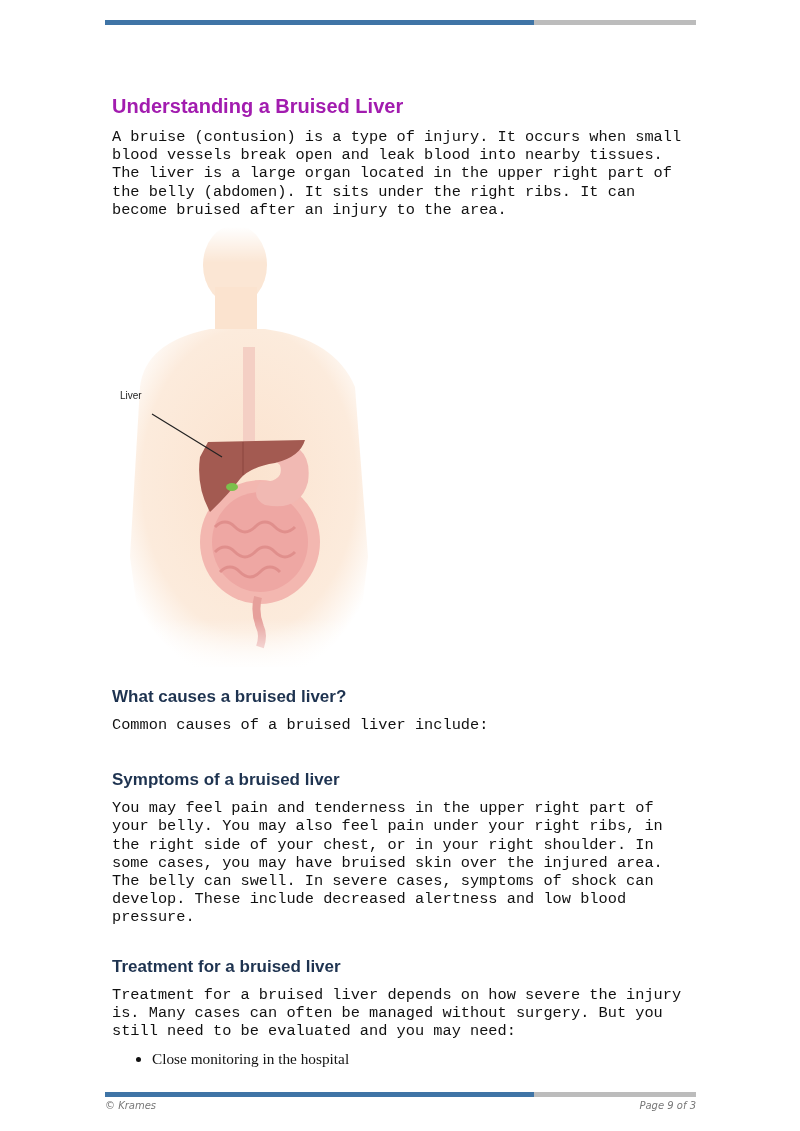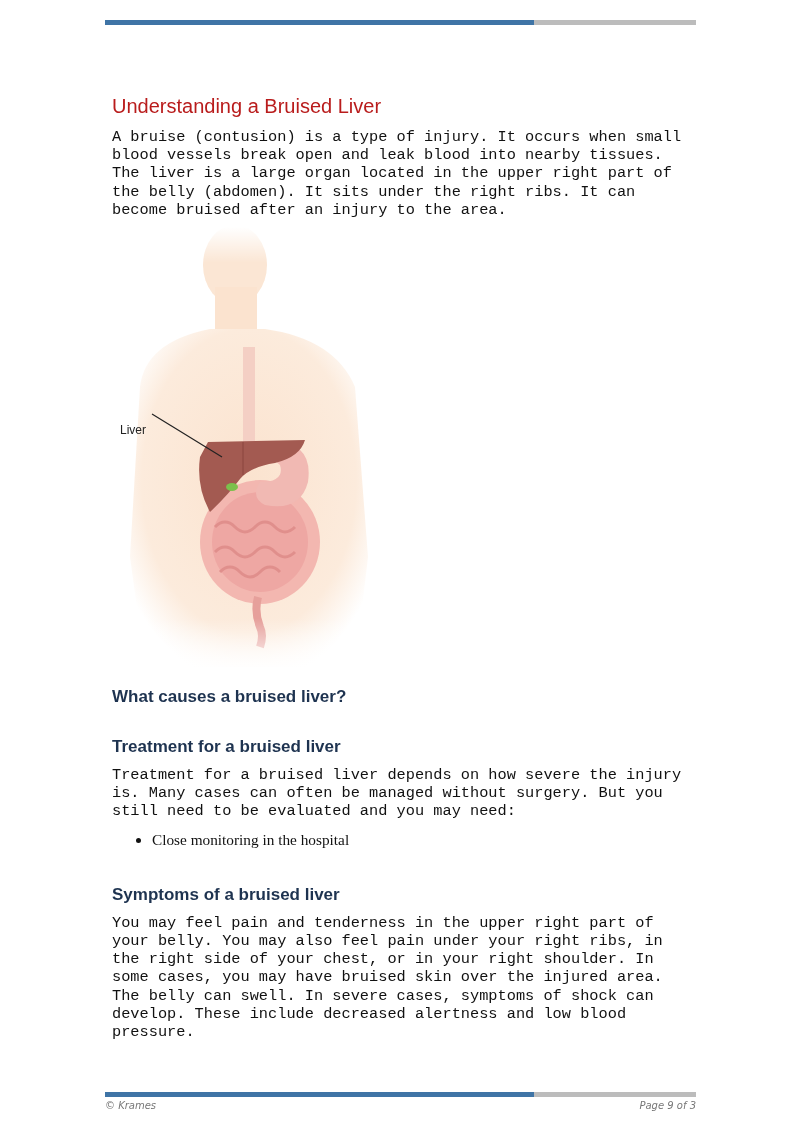--- a/index.html
+++ b/index.html
@@ -5,21 +5,21 @@
   html, body { margin: 0; padding: 0; background: #ffffff; }
   body { width: 800px; height: 1131px; position: relative; overflow: hidden; }
   .bar { position: absolute; left: 105px; width: 591px; height: 5px; display: flex; }
   .bar .blue { width: 429px; background: #3f74a6; }
   .bar .gray { flex: 1; background: #bcbcbc; }
   .top-bar { top: 20px; }
   .bottom-bar { top: 1092px; }
   .footer { position: absolute; top: 1100px; left: 105px; width: 591px; display: flex; justify-content: space-between;
     font-family: "DejaVu Sans", sans-serif; font-style: italic; font-size: 10px; color: #777777; text-align: center; }
   .content { position: absolute; left: 112px; top: 94px; width: 580px; }
-  h1 { font-family: "Liberation Sans", sans-serif; font-weight: normal; font-size: 20px; color: #b91c1c; margin: 0 0 10px 0; line-height: 24px; }
+  h1 { font-family: "Liberation Sans", sans-serif; font-weight: bold; font-size: 20px; color: #a21caf; margin: 0 0 10px 0; line-height: 24px; }
   h2 { font-family: "Liberation Sans", sans-serif; font-weight: bold; font-size: 17px; color: #1e3350; margin: 0 0 9px 0; line-height: 20px; }
   p { font-family: Liberation Mono, monospace; font-size: 15.3px; line-height: 18.2px; color: #111111; margin: 0; }
   ul { margin: 10px 0 0 0; padding-left: 40px; font-family: "Liberation Serif", serif; font-size: 15.3px; line-height: 18.2px; color: #111111; }
   li { margin: 0; }
   .figure { position: relative; width: 300px; height: 445px; margin: 8px 0 15px -12px; }
   .sec { margin-top: 8px; }
 </style>
 </head>
 <body>
 
@@ -66,38 +66,39 @@
       <path d="M150 218 Q215 205 208 255 Q200 285 165 278 Q150 270 160 255 Q185 255 180 238 Q170 228 150 232 Z" fill="#f1b9b3"></path>
 
       <path d="M108 215 L205 213 Q200 230 175 236 Q150 240 140 252 Q128 268 110 285 Q96 260 100 230 Z" fill="#a35a51"></path>
       <line x1="143" y1="215" x2="143" y2="248" stroke="#8a453e" stroke-width="1"></line>
 
       <ellipse cx="132" cy="260" rx="6" ry="4" fill="#7bc04c"></ellipse>
 
       <line x1="52" y1="187" x2="122" y2="230" stroke="#222" stroke-width="1.2"></line>
       <rect x="0" y="0" width="300" height="445" fill="url(#fade)"></rect>
     </svg>
-    <span style="position:absolute; left:20px; top:196px; font-family:'Liberation Sans',sans-serif; font-size:12px; color:#222;">Liver</span>
+    <span style="position:absolute; left:20px; top:163px; font-family:'Liberation Sans',sans-serif; font-size:10px; color:#222;">Liver</span>
   </div>
 
   <div class="sec">
     <h2>What causes a bruised liver?</h2>
+    <p>Common causes of a bruised liver include:</p>
+  </div>
+
+  <div class="sec" style="margin-top:36px;">
+    <h2>Symptoms of a bruised liver</h2>
+    <p>You may feel pain and tenderness in the upper right part of your belly. You may also feel pain under your right ribs, in the right side of your chest, or in your right shoulder. In some cases, you may have bruised skin over the injured area. The belly can swell. In severe cases, symptoms of shock can develop. These include decreased alertness and low blood pressure.</p>
   </div>
 
   <div class="sec" style="margin-top:30px;">
     <h2>Treatment for a bruised liver</h2>
     <p>Treatment for a bruised liver depends on how severe the injury is. Many cases can often be managed without surgery. But you still need to be evaluated and you may need:</p>
     <ul>
       <li>Close monitoring in the hospital</li>
     </ul>
-  </div>
-
-  <div class="sec" style="margin-top:36px;">
-    <h2>Symptoms of a bruised liver</h2>
-    <p>You may feel pain and tenderness in the upper right part of your belly. You may also feel pain under your right ribs, in the right side of your chest, or in your right shoulder. In some cases, you may have bruised skin over the injured area. The belly can swell. In severe cases, symptoms of shock can develop. These include decreased alertness and low blood pressure.</p>
   </div>
 </div>
 
 <div class="bar bottom-bar">
   <div class="blue"></div>
   <div class="gray"></div>
 </div>
 <div class="footer">
   <span>© Krames</span>
   <span>Page 9 of 3</span>

